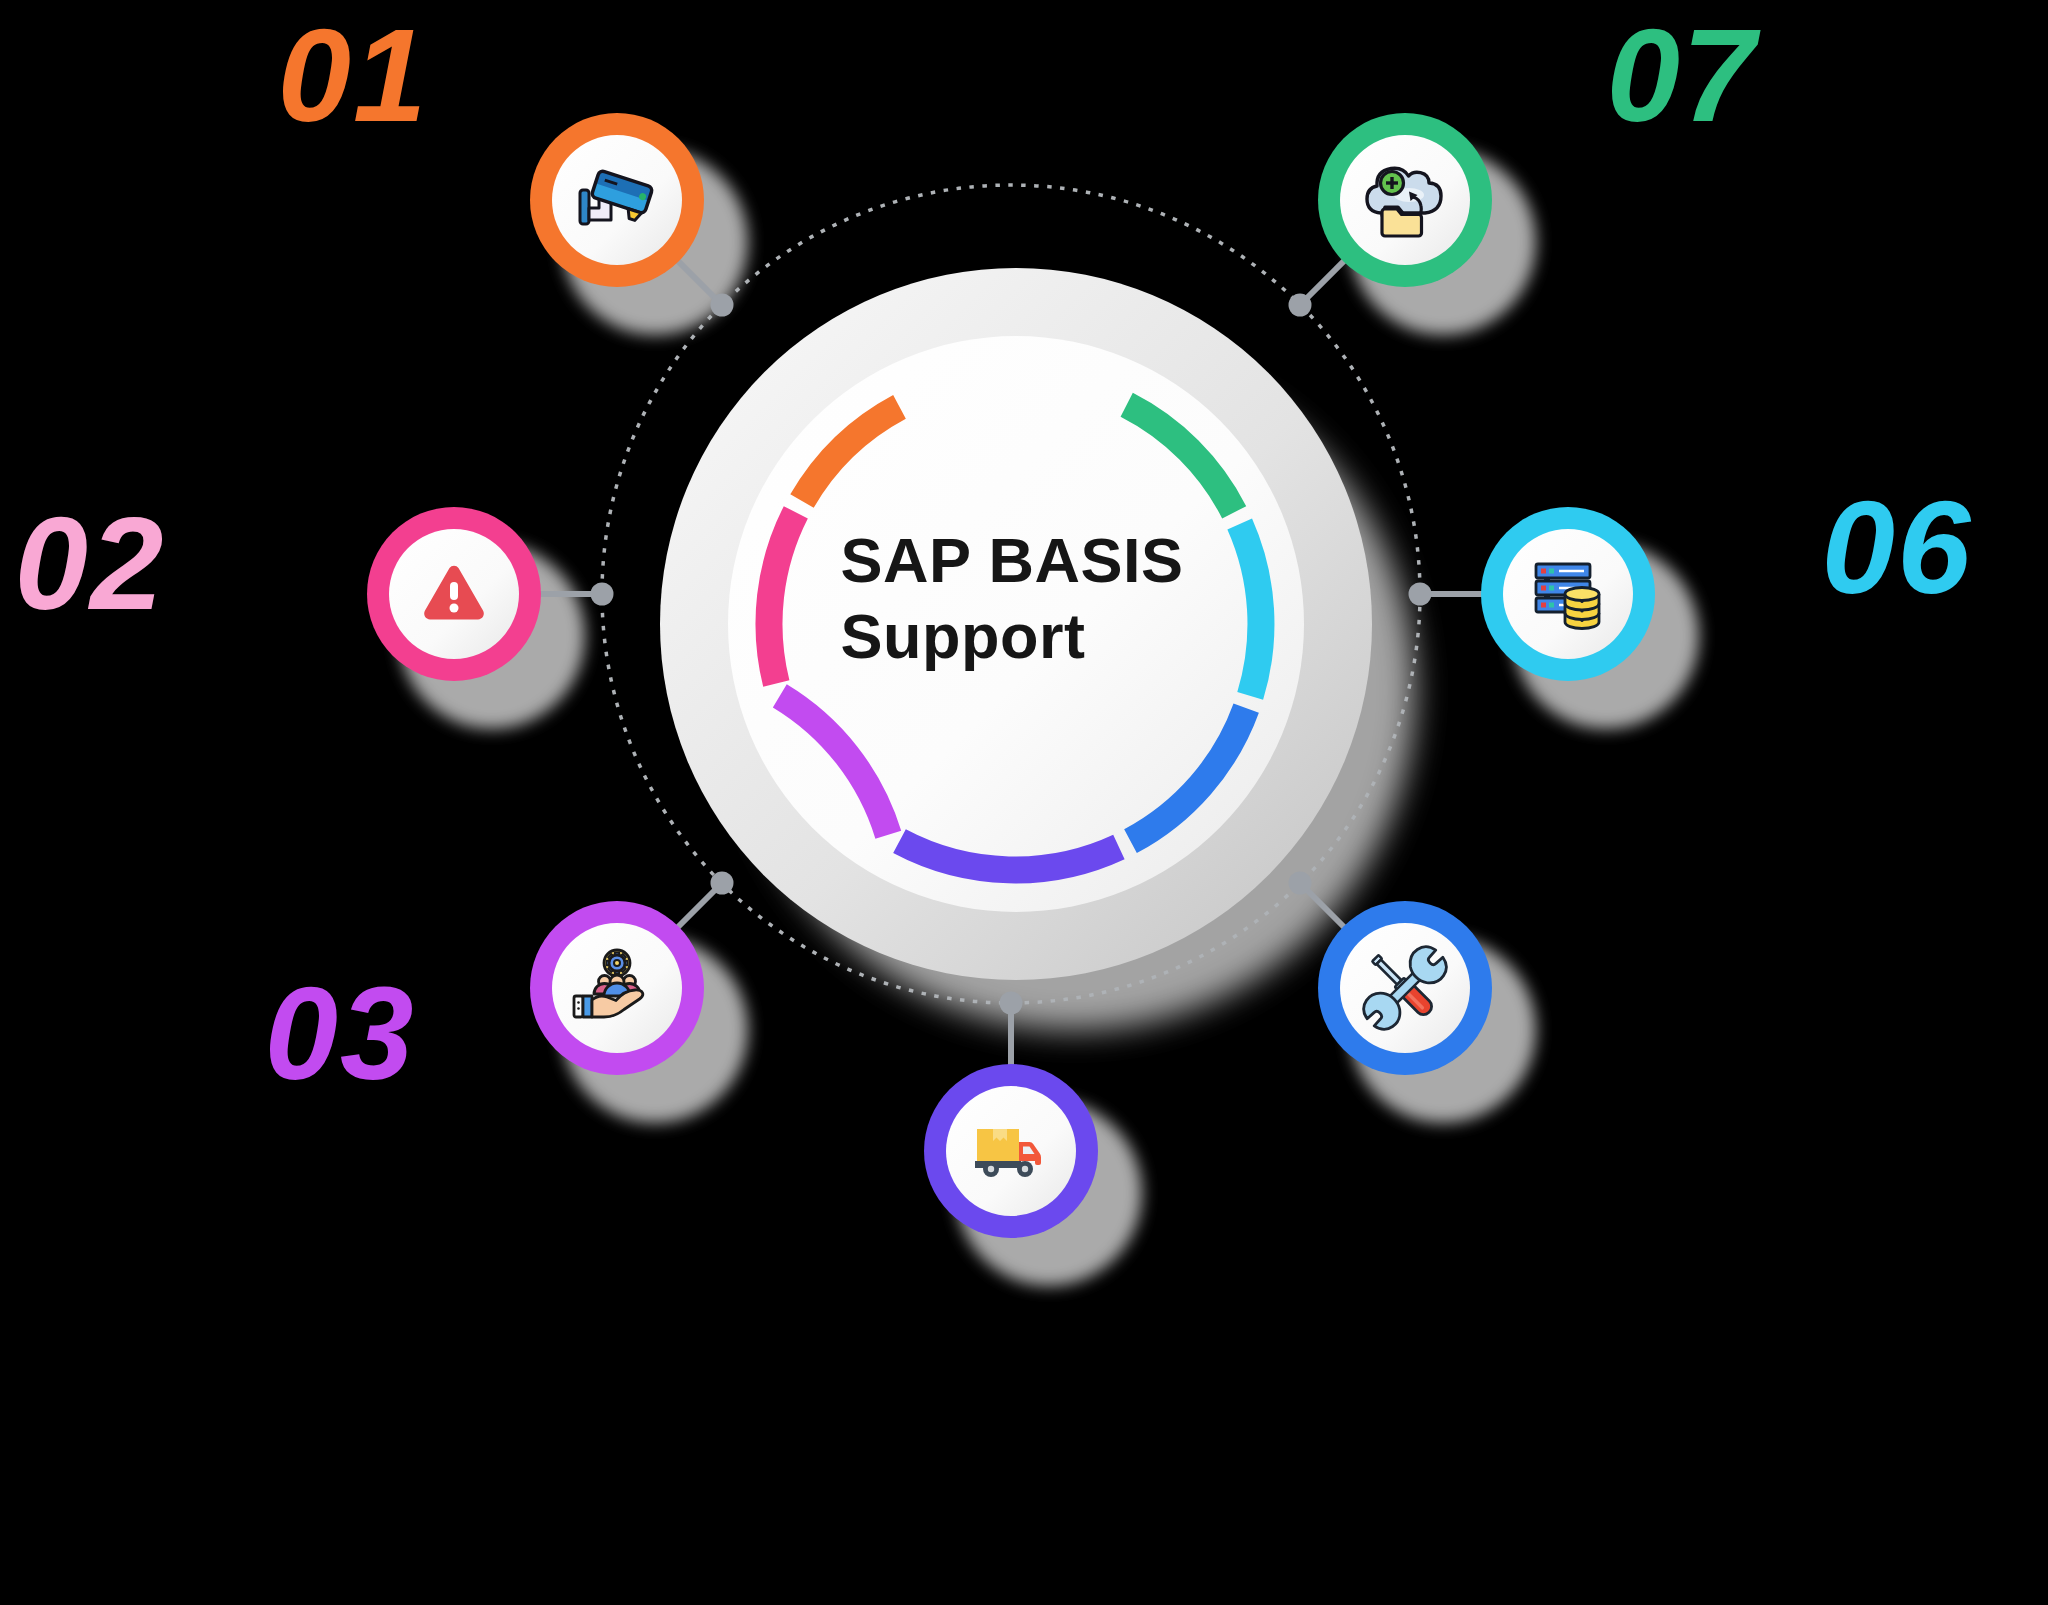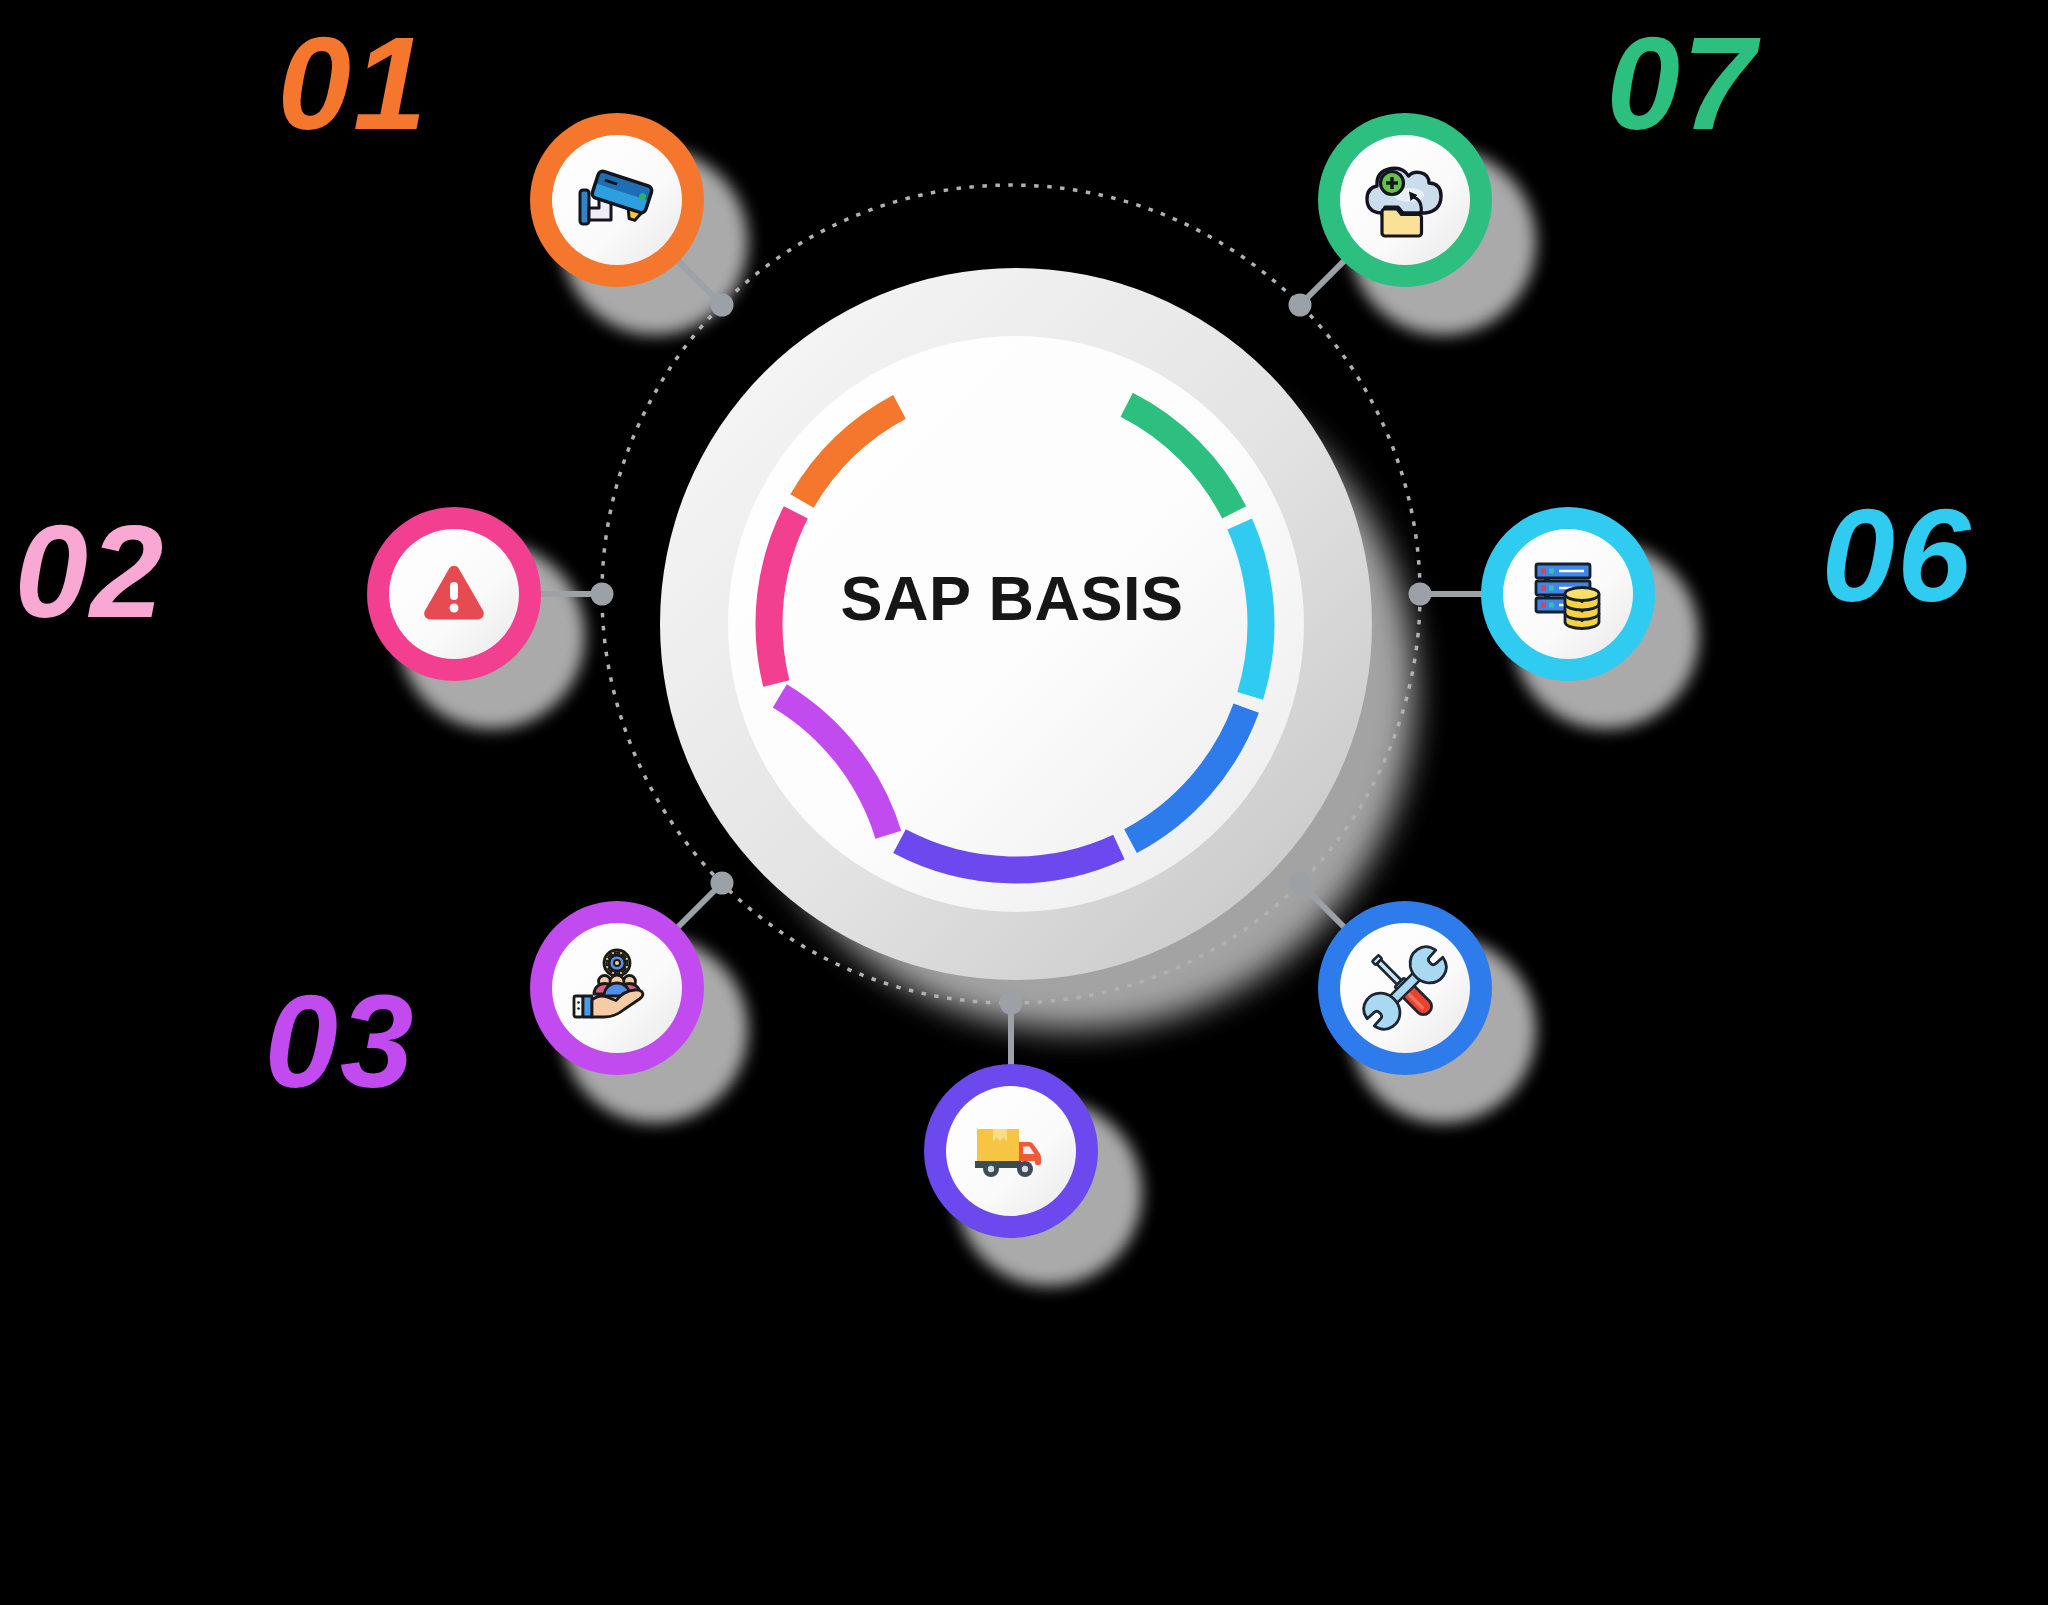--- a/index.html
+++ b/index.html
@@ -4,21 +4,21 @@
 <style>
   html,body{margin:0;padding:0;background:#000;}
   .stage{
     position:relative;width:2048px;height:1605px;background:#000;
     overflow:hidden;font-family:"Liberation Sans",sans-serif;
   }
   .stage svg.scene{position:absolute;left:0;top:0;}
   .num{
     position:absolute;transform:translate(-50%,-50%);
     font-size:132px;font-weight:bold;font-style:italic;
-    letter-spacing:2px;white-space:nowrap;line-height:1;margin-top:8px;
+    letter-spacing:2px;white-space:nowrap;line-height:1;
   }
   .center-title{
     position:absolute;left:1012px;top:598px;transform:translate(-50%,-50%);
     text-align:left;color:#161616;font-size:63px;font-weight:700;
     line-height:1.21;letter-spacing:0.5px;white-space:nowrap;
   }
   .center-title span{display:block;}
 </style>
 </head>
 <body>
@@ -238,20 +238,21 @@
         <path d="M55,70 q13,-2 11,-14 q-1,-7 -8,-9" fill="none" stroke-width="3.2"></path>
         <polygon points="54,41.5 62.5,45 55.5,51" fill="#14141E" stroke="none"></polygon>
         <path d="M30,57 h13 l4.5,5.5 h-17.5 a3,3 0 0 0 -3,3 z" fill="#F5C64D" stroke-width="3.2"></path>
         <path d="M27,62 a3,3 0 0 1 3,-3 h12 l4.5,5.5 h17 a3,3 0 0 1 3,3 v15.5 a3,3 0 0 1 -3,3 h-33.5 a3,3 0 0 1 -3,-3 z" fill="#FAE197" stroke-width="3.2"></path>
       </g>
     </g>
   </svg>
 
   <div class="center-title">
     <span>SAP BASIS</span>
+    <span>Support</span>
   </div>
 
   <div class="num" style="left: 353px; top: 76px; color: rgb(245, 118, 45);">01</div>
   <div class="num" style="left: 90px; top: 564px; color: #f9a8d4;">02</div>
   <div class="num" style="left: 340px; top: 1034px; color: rgb(194, 75, 240);">03</div>
   <div class="num" style="left: 1897px; top: 548px; color: rgb(47, 203, 240); text-align: center;">06</div>
   <div class="num" style="left: 1682px; top: 76px; color: rgb(45, 191, 128);">07</div>
 </div>
 
 </body></html>

